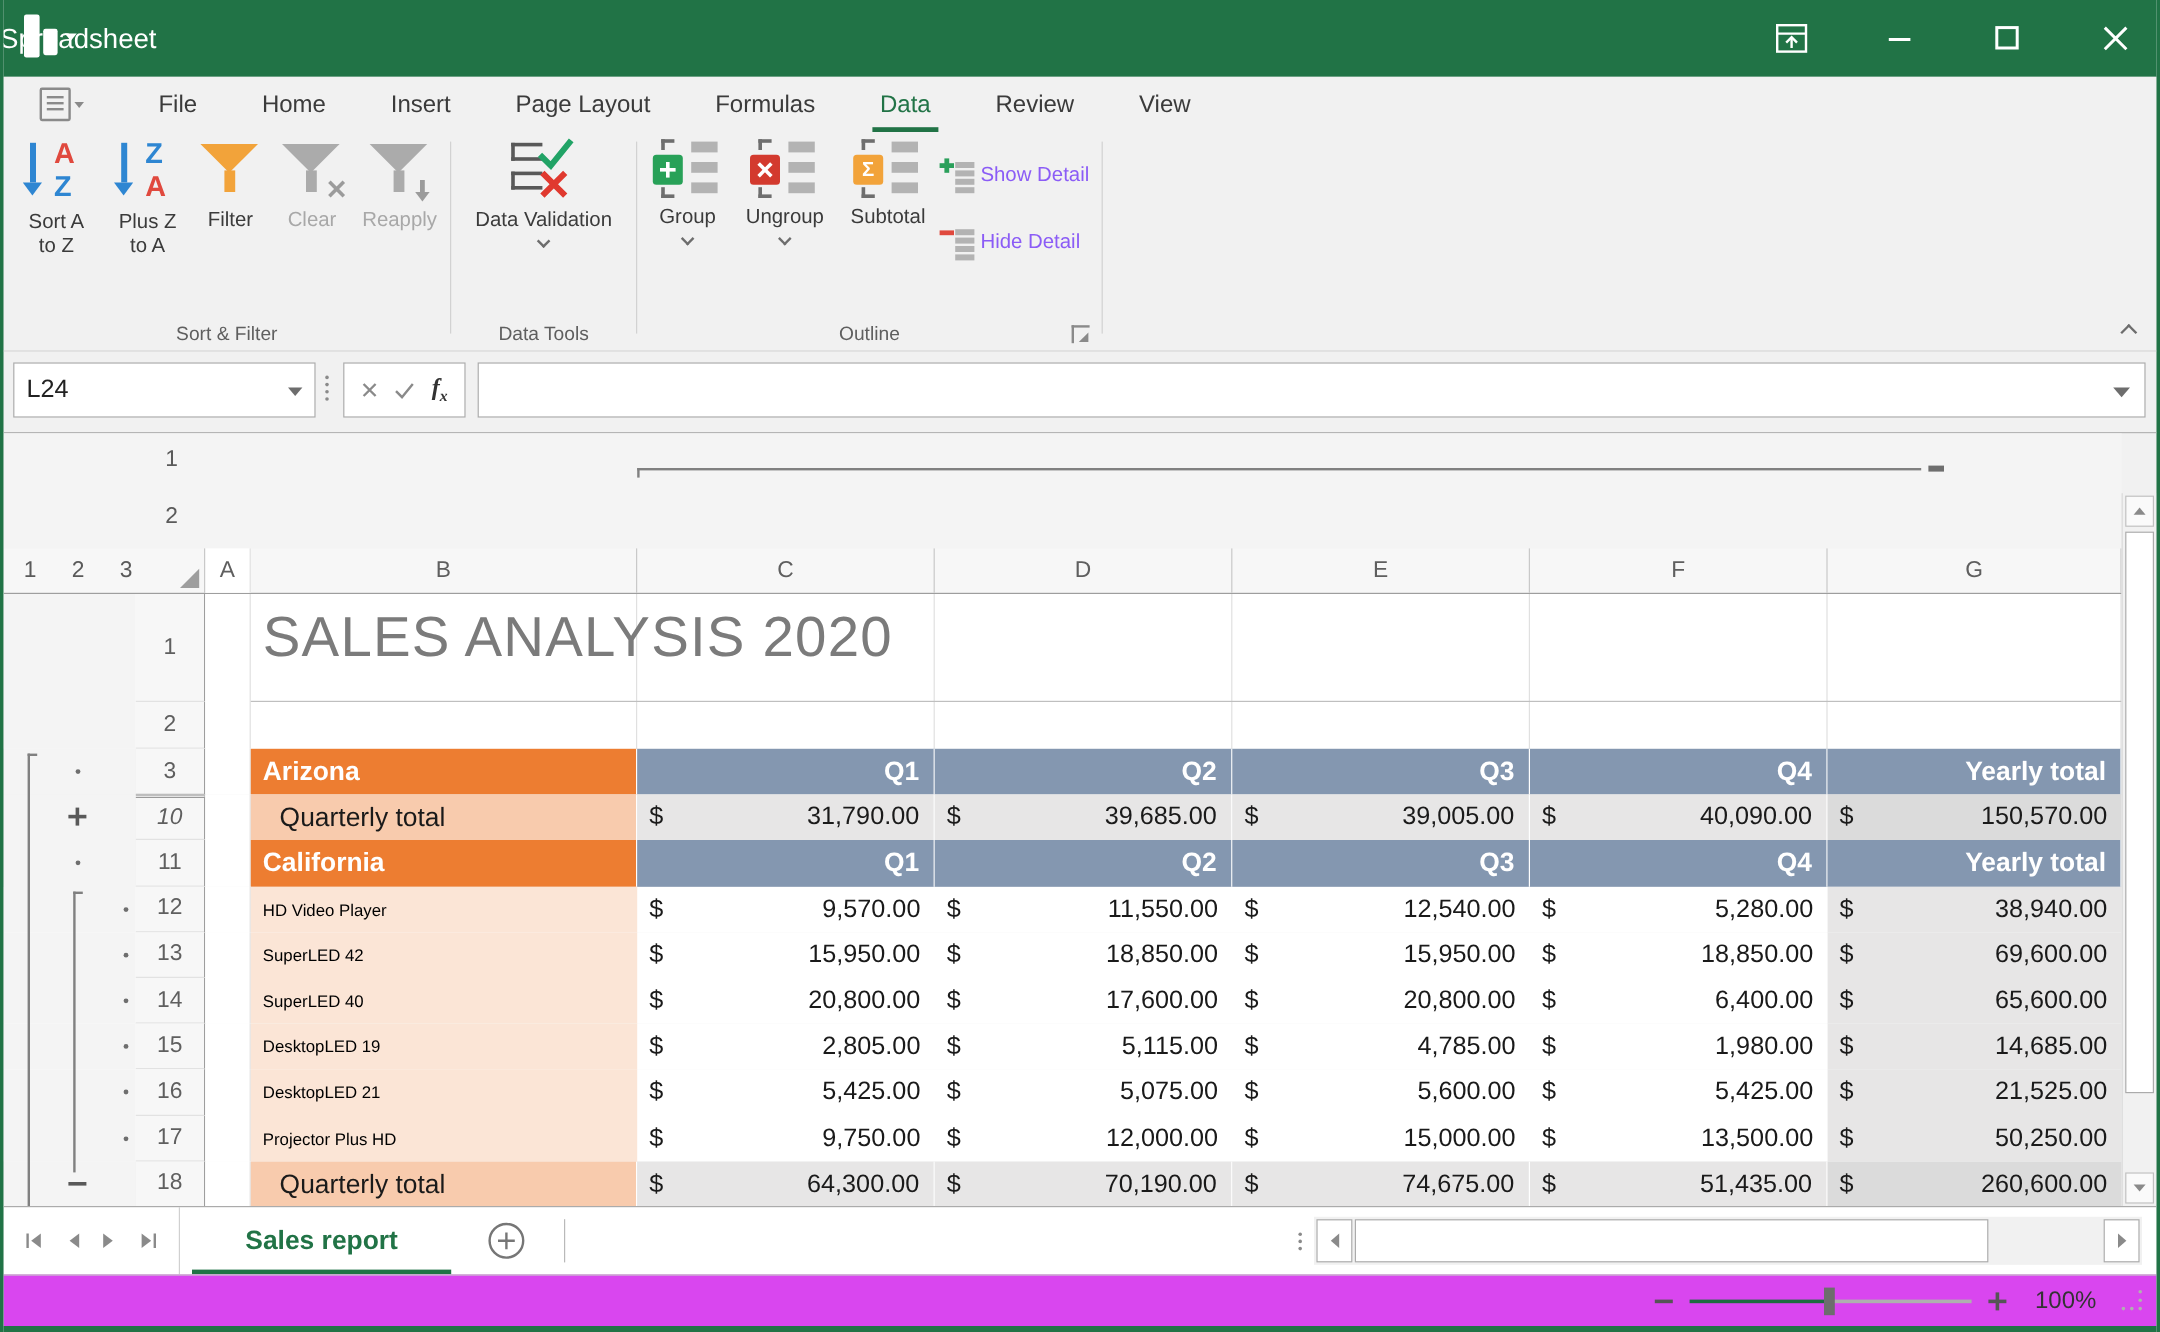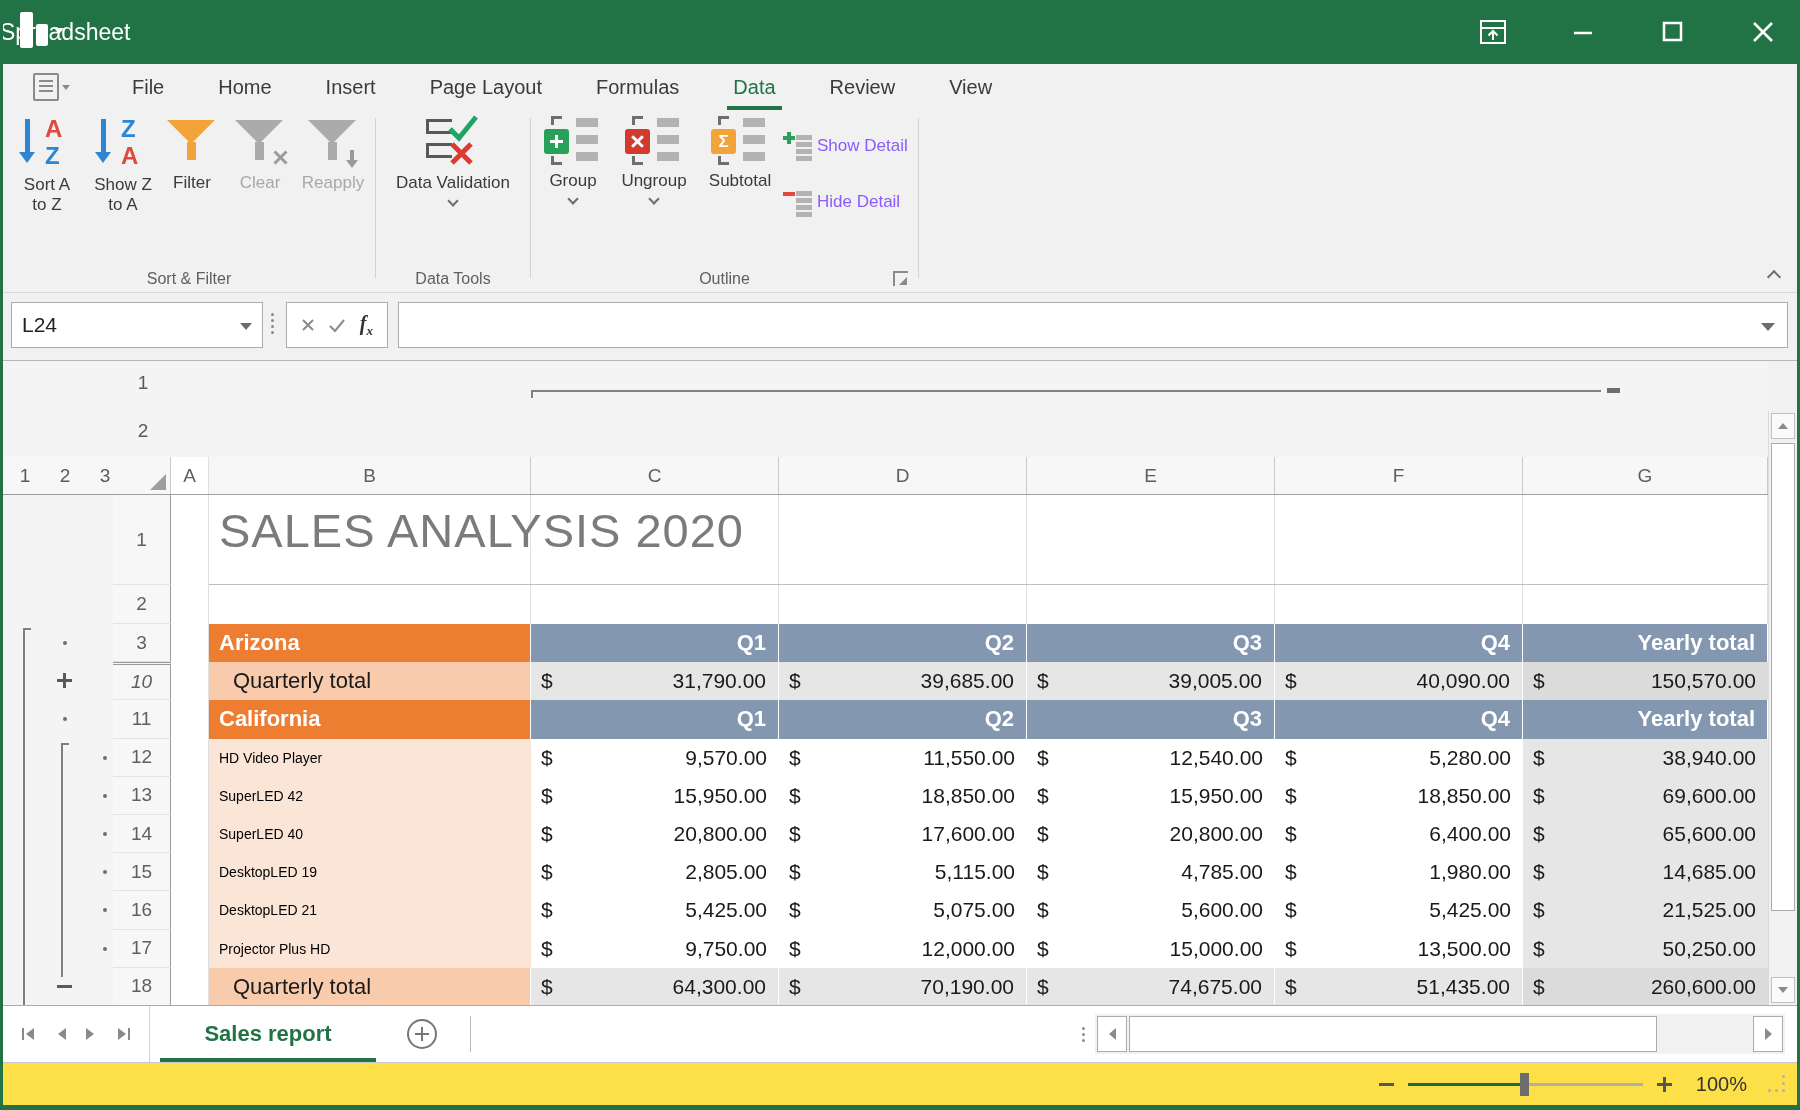--- a/index.html
+++ b/index.html
@@ -206,21 +206,21 @@
   .hdots i { width:3px; height:3px; border-radius:50%; background:#8a8a8a; }
   .hscroll { width:690px; margin:8px 12px 8px 10px; background:#F1F1F1; position:relative; }
   .hbtn { position:absolute; top:2px; bottom:2px; width:30px; background:#fff; border:1px solid #ABABAB;
           display:flex; align-items:center; justify-content:center; cursor:pointer; }
   .hbtn.left { left:2px; } .hbtn.right { right:2px; }
   .tri-left { width:0;height:0;border-top:6px solid transparent;border-bottom:6px solid transparent;border-right:7px solid #8a8a8a; }
   .tri-right { width:0;height:0;border-top:6px solid transparent;border-bottom:6px solid transparent;border-left:7px solid #8a8a8a; }
   .hthumb { position:absolute; left:34px; top:2px; bottom:2px; width:528px; background:#fff; border:1px solid #ABABAB; cursor:grab; }
 
   
-  .statusbar { position:absolute; left:0; top:1062px; width:1794px; height:43px; background:#fde047;
+  .statusbar { position:absolute; left:0; top:1062px; width:1794px; height:43px; background:#d946ef;
                border-top:1px solid #C8C8C8; display:flex; align-items:center; justify-content:flex-end; }
   .zminus { width:15px; height:3px; background:#555; cursor:pointer; }
   .ztrack { position:relative; width:235px; height:3px; margin:0 14px; cursor:pointer; }
   .ztrack .zleft { position:absolute; left:0; top:0; width:118px; height:3px; background:#1E6B41; }
   .ztrack .zright { position:absolute; left:118px; right:0; top:0; height:3px; background:#AFAFAF; }
   .zthumb { position:absolute; left:112px; top:-10px; width:9px; height:23px; background:#6d6d6d; cursor:grab; }
   .zplus { position:relative; width:15px; height:15px; cursor:pointer; }
   .zplus::before { content:""; position:absolute; left:0; top:6px; width:15px; height:3px; background:#555; }
   .zplus::after { content:""; position:absolute; left:6px; top:0; width:3px; height:15px; background:#555; }
   .zlabel { font-size:20px; color:#333; margin:0 22px 0 24px; }
@@ -300,21 +300,21 @@
             <span class="sl blue b">Z</span>
         </div>
         <div class="blabel"><span>Sort A</span><br><span>to Z</span></div>
       </div>
       <div class="bigbtn" style="left:82px;width:76px;">
         <div class="sorticon">
           <div class="sarrow"></div>
             <span class="sl blue t">Z</span>
             <span class="sl red b">A</span>
         </div>
-        <div class="blabel"><span>Show Z</span><br><span>to A</span></div>
+        <div class="blabel"><span>Plus Z</span><br><span>to A</span></div>
       </div>
       <div class="bigbtn" style="left:158px;width:62px;">
         <div class="funnel">
             <div class="fcone"></div>
             <div class="fstem"></div>
           </div>
         <div class="blabel">Filter</div>
       </div>
       <div class="bigbtn disabled" style="left:222px;width:70px;">
         <div class="funnel gray">

